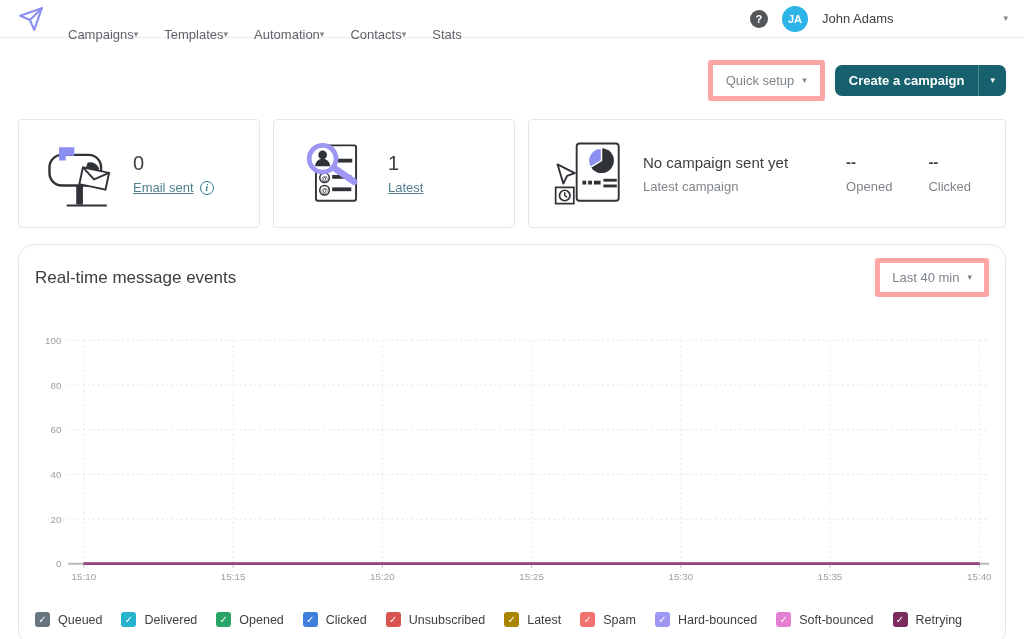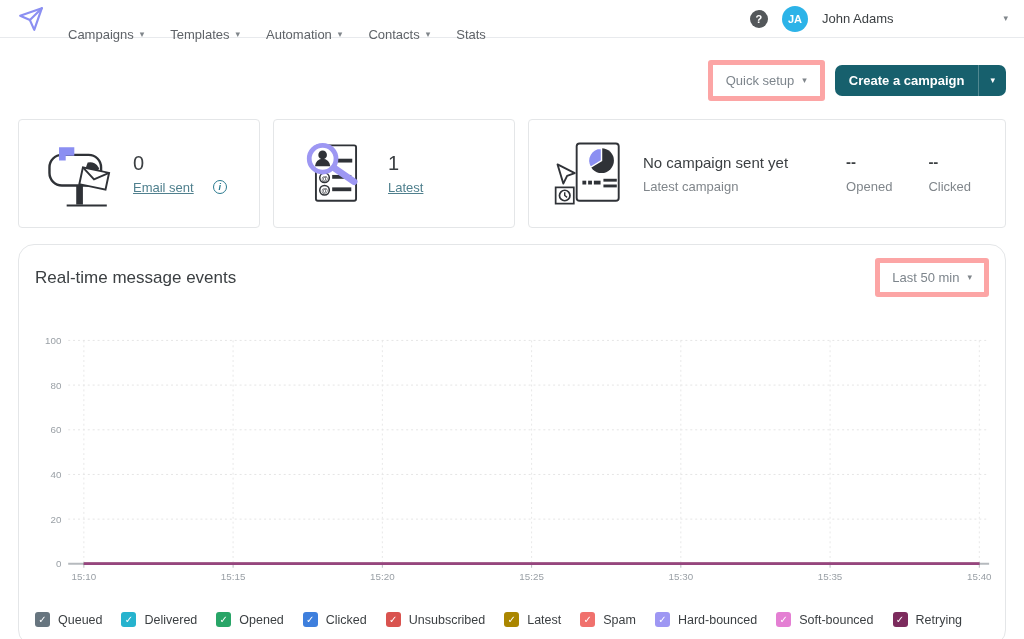--- a/index.html
+++ b/index.html
@@ -5,21 +5,21 @@
   * { margin:0; padding:0; box-sizing:border-box; }
   html,body { width:1024px; height:639px; overflow:hidden; background:#fff;
     font-family:"Liberation Sans", sans-serif; color:#3c4043; }
 
   
   .nav { height:38px; display:flex; align-items:center; border-bottom:1px solid #e8eaed;
     padding:0 16px; background:#fff; }
   .nav-logo { width:30px; height:30px; display:flex; align-items:center; justify-content:center;
     margin-right:22px; cursor:pointer; }
   .nav-items { display:flex; align-items:center; gap:26px; }
-  .nav-item { display:flex; align-items:center; gap:6px; font-size:13px; color:#5f6368; cursor:pointer;margin-top:32px; }
+  .nav-item { display:flex; align-items:center; font-size:13px; color:#5f6368; cursor:pointer;margin-top:32px; }
   .caret { font-size:9px; color:#80868b; line-height:1; }
   .nav-right { margin-left:auto; display:flex; align-items:center; gap:14px; }
   .help-circle { width:18px; height:18px; border-radius:50%; background:#53575a; color:#fff;
     font-size:11px; font-weight:bold; display:flex; align-items:center; justify-content:center; cursor:pointer; }
   .avatar { width:26px; height:26px; border-radius:50%; background:#2cb3e8; color:#fff;
     font-size:11px; font-weight:bold; display:flex; align-items:center; justify-content:center; }
   .user-name { font-size:13px; color:#3c4043; }
   .user-caret { margin-left:96px; }
 
   
@@ -39,21 +39,21 @@
   
   .cards-row { display:flex; gap:13px; }
   .card { background:#fff; border:1px solid #e4e6e8; border-radius:4px; height:109px;
     display:flex; align-items:center; padding:0 18px; }
   .card-small { width:242px; }
   .card-wide { flex:1; }
   .illu { width:88px; height:80px; flex:none; display:flex; align-items:center; justify-content:center; }
   .card-body { margin-left:8px; }
   .stat-value { font-size:20px; color:#3c4043; }
   .stat-link { font-size:13px; color:#50808e; text-decoration:underline; cursor:pointer; }
-  .stat-link-row { display:flex; align-items:flex-start; gap:19px; margin-top:5px; }
+  .stat-link-row { display:flex; align-items:flex-end; gap:6px; margin-top:5px; }
   .info-icon { width:14px; height:14px; border:1.4px solid #2a7a8f; border-radius:50%; color:#2a7a8f;
     font-size:9px; font-weight:bold; display:flex; align-items:center; justify-content:center;
     font-style:italic; cursor:pointer; }
   .camp-title { font-size:15px; font-weight:normal; color:#3c4043; }
   .camp-sub { font-size:13px; color:#80868b; margin-top:8px; }
   .metrics { margin-left:auto; display:flex; gap:36px; padding-right:16px; }
   .metric { text-align:left; }
   .metric-value { font-size:15px; font-weight:bold; color:#3c4043; }
   .metric-label { font-size:13px; color:#80868b; margin-top:9px; }
 
@@ -210,21 +210,21 @@
           <div class="metric-label">Clicked</div>
         </div>
       </div>
     </div>
   </div>
 
   <div class="chart-card">
     <div class="chart-header">
       <div class="chart-title">Real-time message events</div>
       <button class="btn-outline" style="margin-left:auto; padding:7px 12px;">
-        <span>Last 50 min</span>
+        <span>Last 40 min</span>
         <span class="caret">▾</span>
       </button>
     </div>
     <div class="chart-wrap">
       <svg height="268" viewBox="0 0 986 268">
           <text x="33" y="245.5" text-anchor="end" fill="#9aa0a6" font-size="10">0</text>
           <line x1="40" x2="980" y1="196.4" y2="196.4" stroke="#e4e4e4" stroke-dasharray="2,3"></line>
           <text x="33" y="199.9" text-anchor="end" fill="#9aa0a6" font-size="10">20</text>
           <line x1="40" x2="980" y1="150.8" y2="150.8" stroke="#e4e4e4" stroke-dasharray="2,3"></line>
           <text x="33" y="154.3" text-anchor="end" fill="#9aa0a6" font-size="10">40</text>

